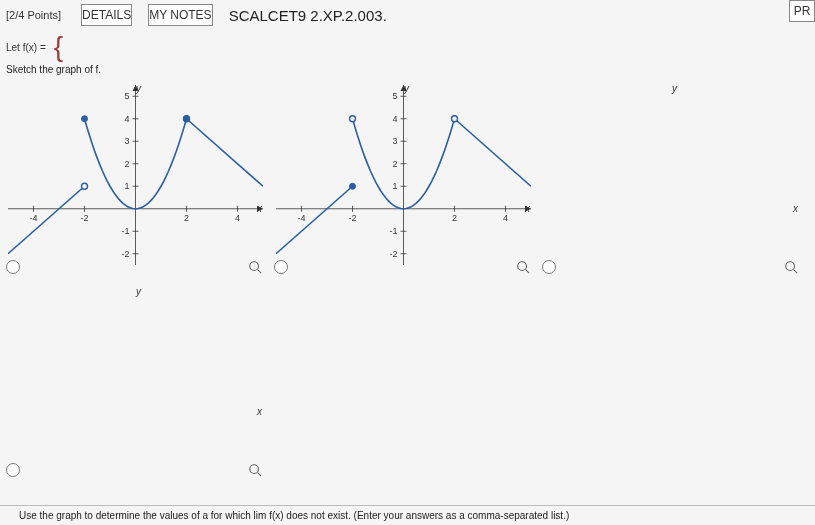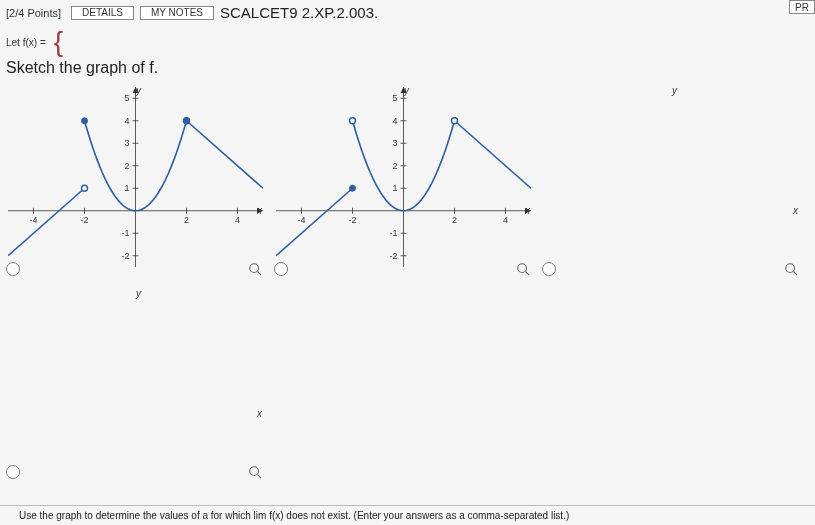--- a/index.html
+++ b/index.html
@@ -1,27 +1,27 @@
 <!DOCTYPE html>
 <html><head>
 <meta charset="utf-8">
 <style>
   html,body{margin:0;padding:0;font-family:Arial,Helvetica,sans-serif;background:#e8e8e8;color:#333;font-size:11px}
   .page{width:815px;height:525px;background:#f5f5f5;position:relative;overflow:hidden;box-sizing:border-box}
-  .topbar{display:flex;align-items:center;gap:6px;padding:4px 6px}
+  .topbar{display:flex;align-items:center;gap:16px;padding:4px 6px}
   .pts{font-size:11px;color:#333;margin-right:4px}
-  .btn{display:inline-flex;align-items:center;justify-content:center;height:14px;padding:0 10px;border:1px solid #888;background:#fff;font-size:10px;color:#333;cursor:pointer}
+  .btn{display:inline-flex;align-items:center;justify-content:center;height:22px;padding:0 0;border:1px solid #888;background:#fff;font-size:12px;color:#333;cursor:pointer}
   .pr-btn{position:absolute;top:0;right:0;width:26px}
   .qid{font-size:15px;color:#222;margin-left:0}
   .func-def{padding:6px 6px 2px 6px;color:#a43a3a;font-size:10px;display:flex;align-items:center;gap:6px}
   .func-def .lbl{color:#333}
   .brace{font-size:28px;color:#a43a3a;line-height:0.8;margin:0 2px}
   .cases{display:flex;flex-direction:column;line-height:1.2}
   .cases span{white-space:nowrap}
-  .instr{padding:4px 6px 6px 6px;color:#222;font-size:16px}
+  .instr{padding:4px 6px 6px 6px;color:#222;font-size:10px}
   .graphs{display:flex;flex-wrap:wrap;padding:0 4px}
   .graph-cell{width:260px;height:195px;position:relative;margin:4px 4px}
   .radio{position:absolute;left:-2px;bottom:6px;width:12px;height:12px;border:1px solid #777;border-radius:50%;background:#fff;cursor:pointer}
   .magnify{position:absolute;right:6px;bottom:6px;width:14px;height:14px;display:flex;align-items:center;justify-content:center}
   .magnify svg{width:14px;height:14px;stroke:#666;fill:none;stroke-width:1.3}
   .axis-lbl{position:absolute;font-size:10px;font-style:italic;color:#333}
   .footer{position:absolute;bottom:0;left:0;right:0;border-top:1px solid #bbb;padding:4px 19px;font-size:10px;color:#222;background:#f5f5f5}
   svg text{font-size:9px;fill:#333;font-family:Arial}
   .curve{fill:none;stroke:#2b5fa3;stroke-width:1.6}
   .open-pt{fill:#f5f5f5;stroke:#2b5fa3;stroke-width:1.4}

